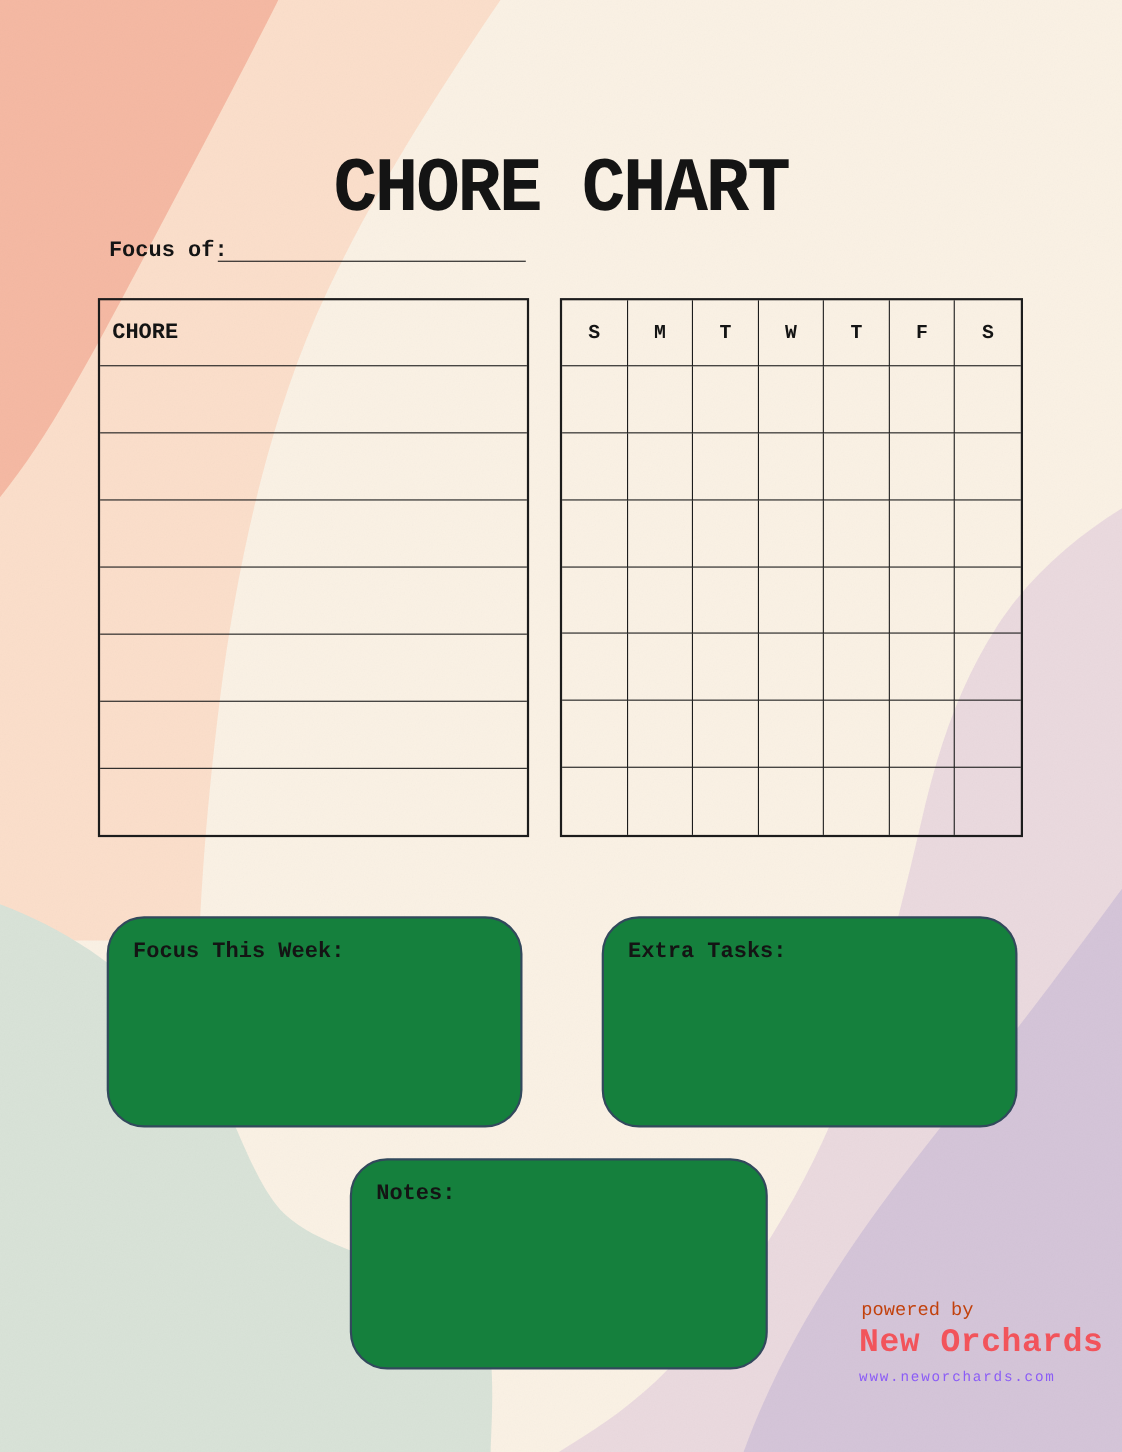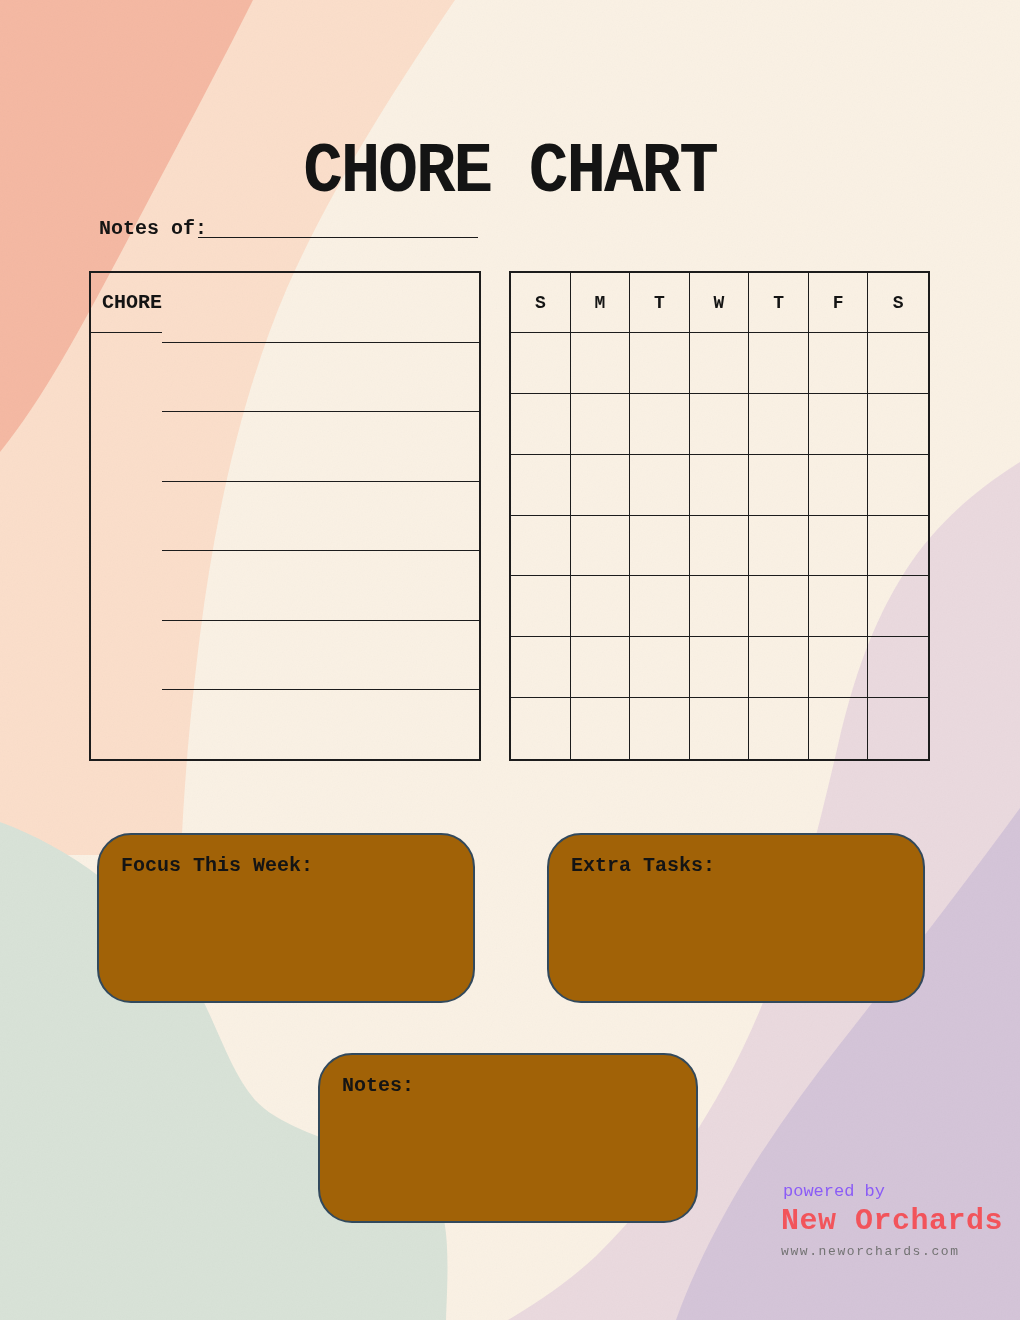--- a/index.html
+++ b/index.html
@@ -10,48 +10,48 @@
   .title{position:absolute;top:94px;left:0;width:100%;text-align:center;
          font-size:66px;font-weight:800;letter-spacing:-2px;line-height:1;
          transform:scaleY(1.06);transform-origin:top center;}
 
   .week-label{position:absolute;left:99px;top:217px;font-size:20px;font-weight:700;}
   .week-line{position:absolute;left:198px;top:212px;width:280px;height:25px;
              border-bottom:1.6px solid #1a1a1a;}
 
   .chore-table{position:absolute;left:89px;top:271px;width:392px;height:490px;
                border:2px solid #1c1c1c;box-sizing:border-box;background:transparent;
-               display:flex;flex-direction:row;}
+               display:flex;flex-direction:column;}
   .chore-header{height:60px;flex:0 0 60px;display:flex;align-items:center;
                 padding-left:11px;font-weight:700;font-size:20px;box-sizing:border-box;
                 border-bottom:1.6px solid #1c1c1c;}
   .chore-rows{flex:1;display:flex;flex-direction:column;}
   .chore-row{flex:1;border-bottom:1.6px solid #1c1c1c;}
   .chore-row:last-child{border-bottom:none;}
 
   .days-grid{position:absolute;left:509px;top:271px;width:421px;height:490px;
              border:2px solid #1c1c1c;box-sizing:border-box;background:transparent;
              display:grid;grid-template-columns:repeat(7,1fr);
              grid-template-rows:60px repeat(7,1fr);}
   .day-head{display:flex;align-items:center;justify-content:center;
             font-weight:700;font-size:18px;}
   .bR{border-right:1.6px solid #1c1c1c;}
   .bB{border-bottom:1.6px solid #1c1c1c;}
 
-  .box{position:absolute;width:378px;height:170px;border:2px solid #32495c;
-       border-radius:34px;background:#a16207;box-sizing:border-box;padding:19px 22px;}
+  .box{position:absolute;width:378px;height:192px;border:2px solid #32495c;
+       border-radius:34px;background:#15803d;box-sizing:border-box;padding:19px 22px;}
   .box-label{font-size:20px;font-weight:700;}
   .box-focus{left:97px;top:833px;}
   .box-extra{left:547px;top:833px;}
   .box-notes{left:318px;top:1053px;width:380px;}
 
   .footer{position:absolute;left:781px;top:1182px;}
-  .powered{font-size:17px;color:#8b5cf6;margin:0 0 3px 2px;}
+  .powered{font-size:17px;color:#c2410c;margin:0 0 3px 2px;}
   .brand{font-size:30px;font-weight:800;color:#f2545b;margin:0;letter-spacing:0.5px;}
-  .site{font-size:13px;color:#737373;letter-spacing:1.6px;margin-top:6px;}
+  .site{font-size:13px;color:#8b5cf6;letter-spacing:1.6px;margin-top:6px;}
 </style>
 </head>
 <body>
 
 <div class="page">
 
   <svg class="bg" viewBox="0 0 1020 1320" xmlns="http://www.w3.org/2000/svg" aria-hidden="true">
     <rect width="1020" height="1320" fill="#faf1e4"></rect>
     <path fill="#fbdeca" d="M0,0 L455,0 C395,88 330,190 287,288 C243,390 215,515 200,635 C190,715 184,785 181,855 L0,855 Z"></path>
     <path fill="#f5b8a2" d="M0,0 L253,0 C218,70 174,152 125,245 C84,322 44,398 0,452 Z"></path>
@@ -60,21 +60,21 @@
     <path fill="#d4c4d8" d="M1020,808 C966,882 906,960 840,1044 C774,1128 712,1220 676,1320 L1020,1320 Z"></path>
     <filter id="grain">
         <feTurbulence type="fractalNoise" baseFrequency="0.8" numOctaves="2"></feTurbulence>
         <feColorMatrix type="saturate" values="0"></feColorMatrix>
       </filter>
     <rect width="1020" height="1320" filter="url(#grain)" opacity="0.045"></rect>
   </svg>
 
   <h1 class="title">CHORE CHART</h1>
 
-  <span class="week-label">Notes of:</span>
+  <span class="week-label">Focus of:</span>
   <span class="week-line"></span>
 
   <div class="chore-table">
     <div class="chore-header">CHORE</div>
     <div class="chore-rows">
         <div class="chore-row"></div>
         <div class="chore-row"></div>
         <div class="chore-row"></div>
         <div class="chore-row"></div>
         <div class="chore-row"></div>

